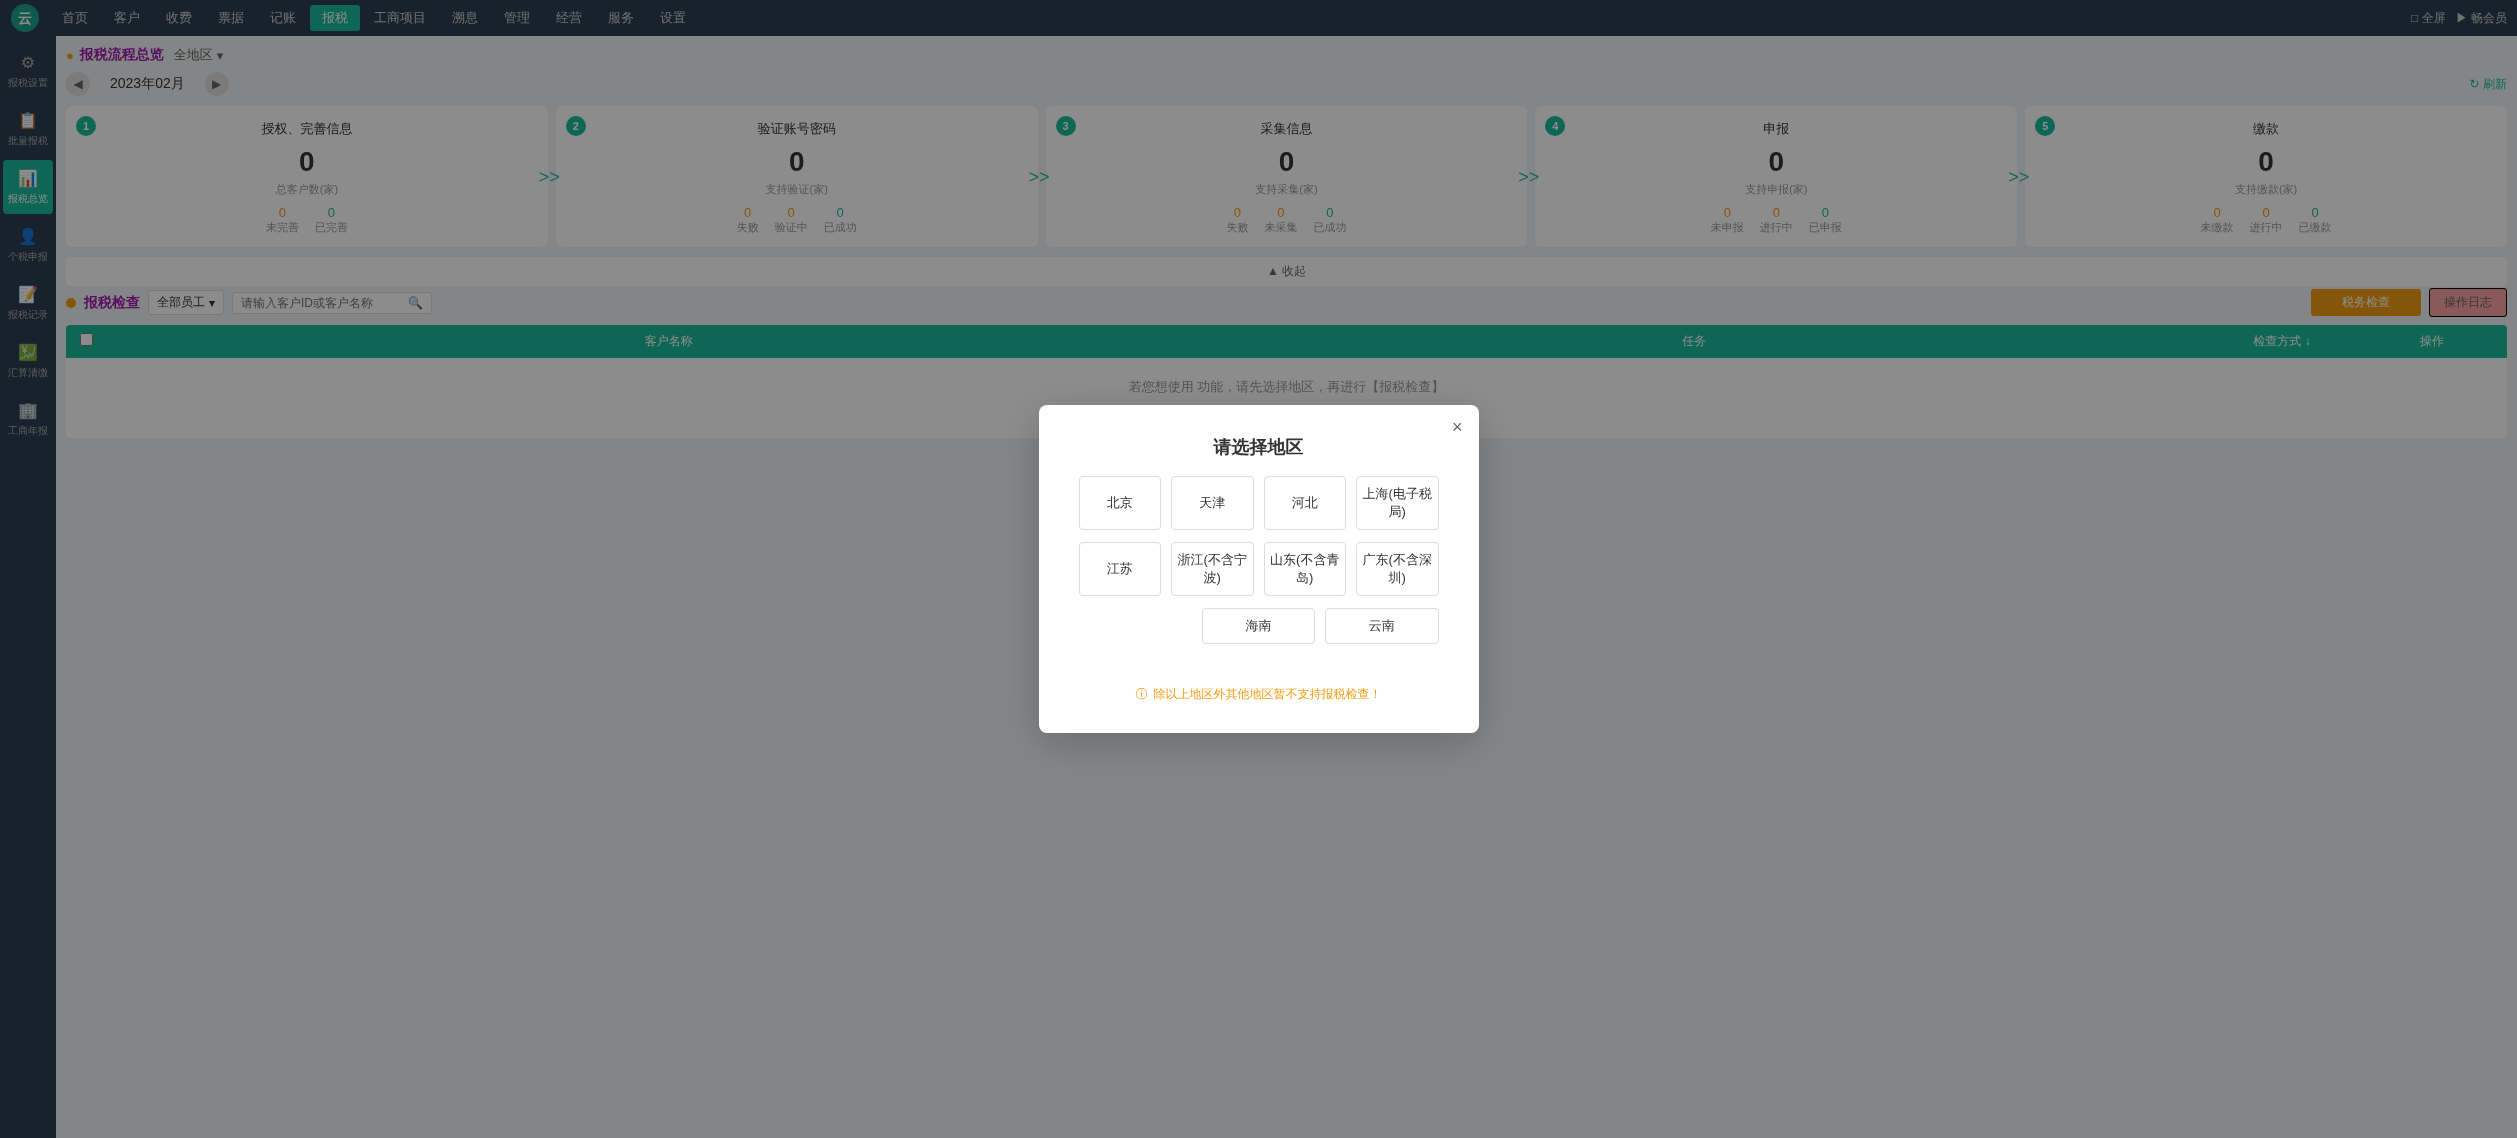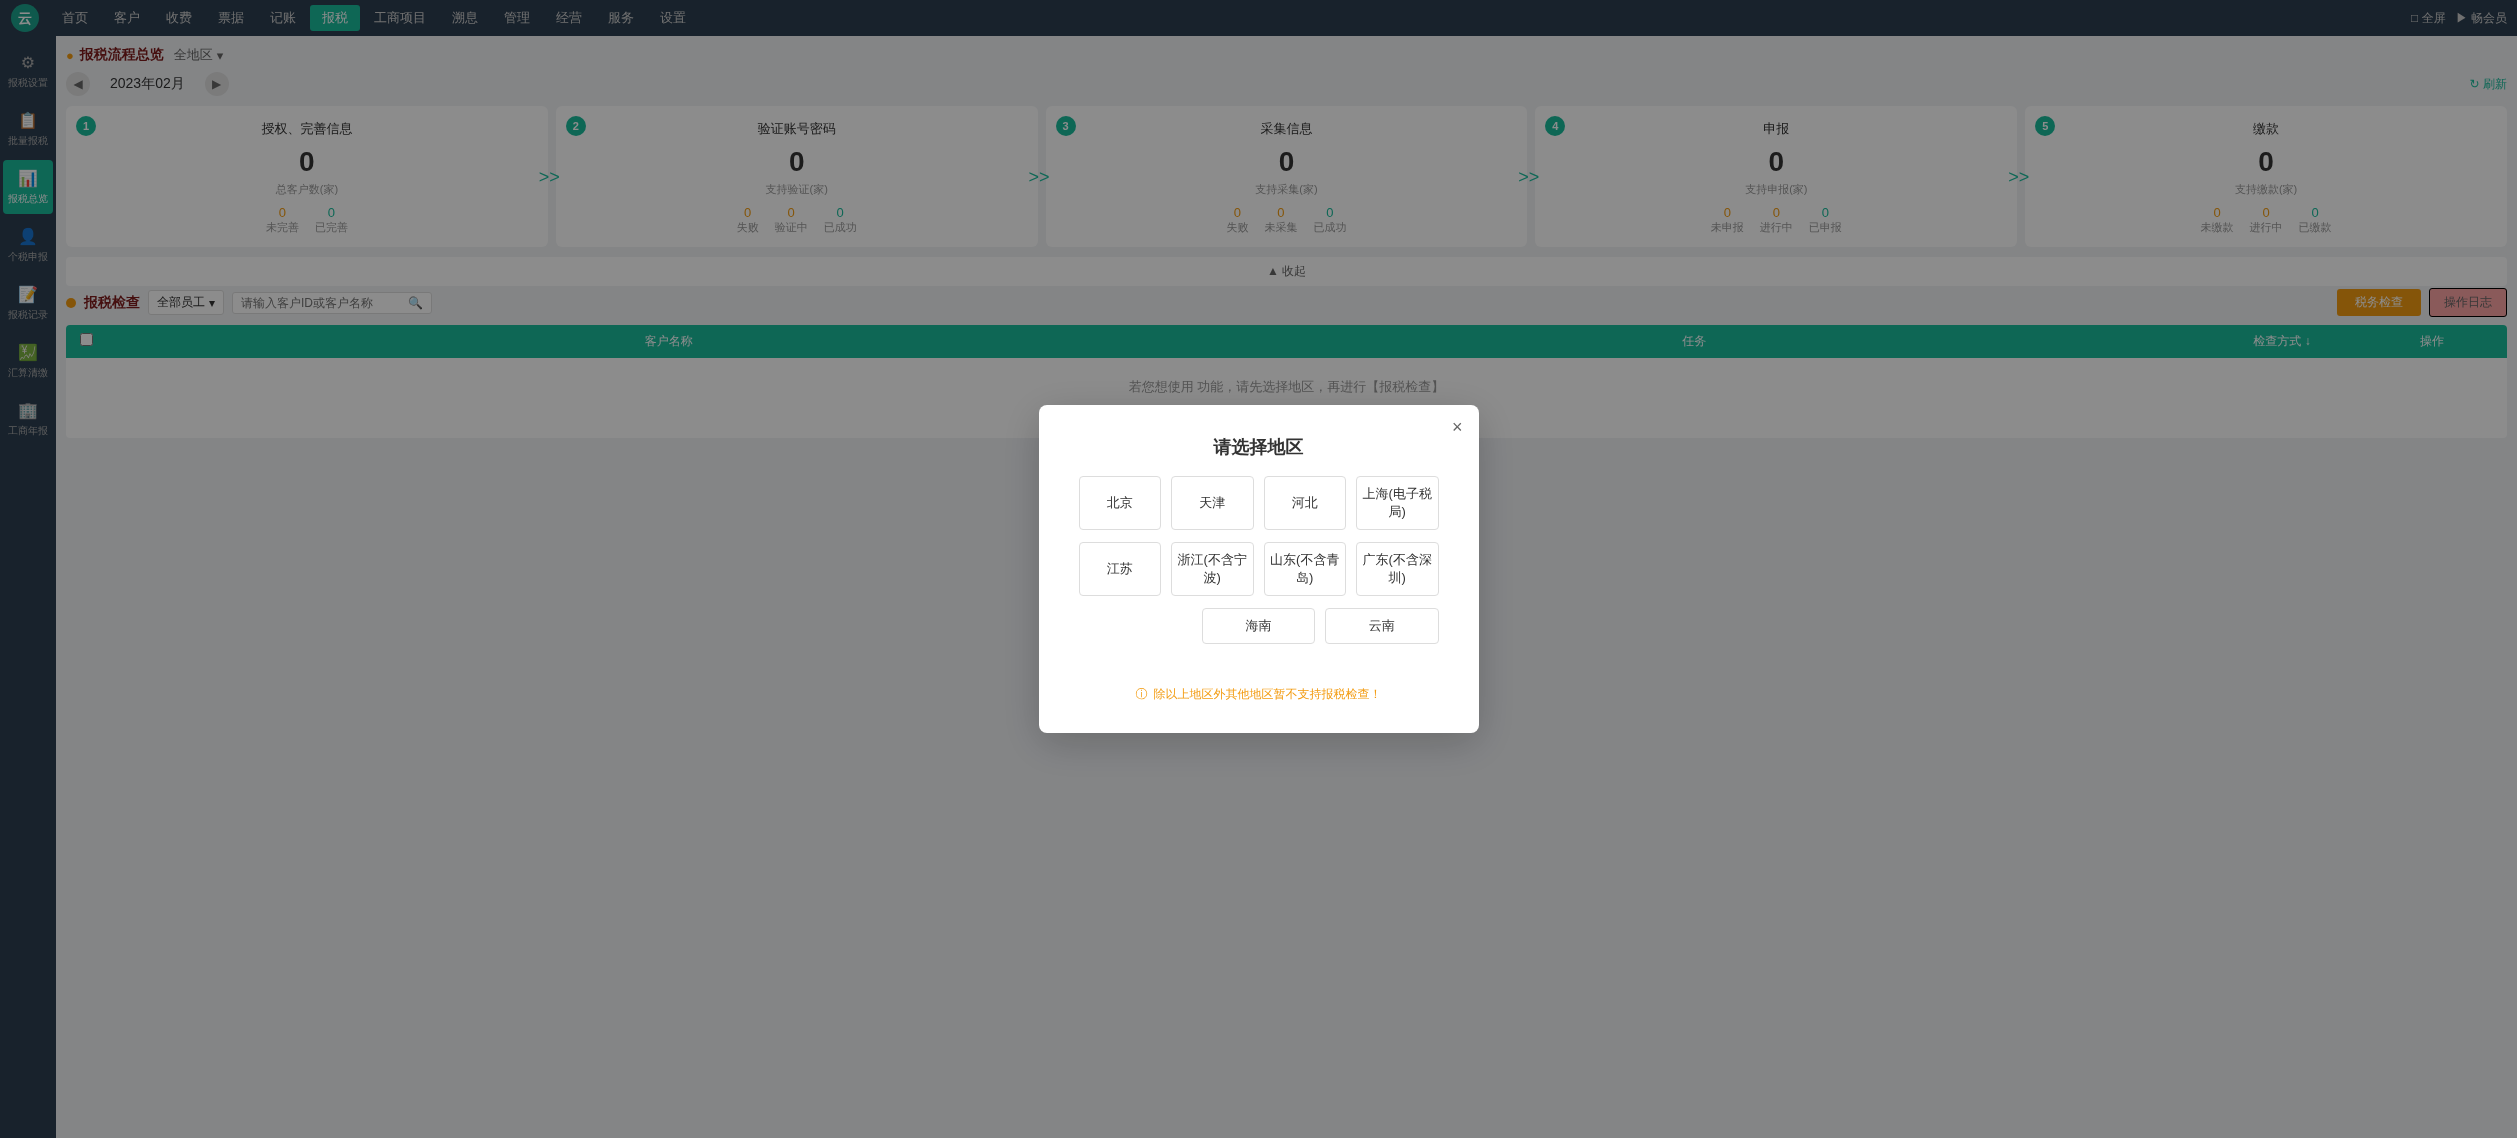--- a/index.html
+++ b/index.html
@@ -81,21 +81,21 @@
     .main-content {
       flex: 1;
       overflow-y: auto;
       padding: 10px;
       background: #f0f2f5;
       position: relative;
     }
     .section-title {
       font-size: 14px;
       font-weight: bold;
-      color: #7f1d1d;
+      color: #a21caf;
     }
     .region-selector {
       display: flex;
       align-items: center;
       gap: 4px;
       font-size: 13px;
       color: #666;
       cursor: pointer;
     }
 
@@ -253,21 +253,21 @@
       padding: 3px 8px;
       font-size: 12px;
       flex: 1;
       max-width: 200px;
     }
     .check-btn {
       background: #f39c12;
       color: #fff;
       border: none;
       border-radius: 3px;
-      padding: 5px 18px;
+      padding: 5px 31px;
       font-size: 12px;
       cursor: pointer;
       margin-left: auto;
     }
     .log-btn {
       background: #fca5a5;
       color: #666;
       border: 1px solid #000000;
       border-radius: 3px;
       padding: 5px 14px;

